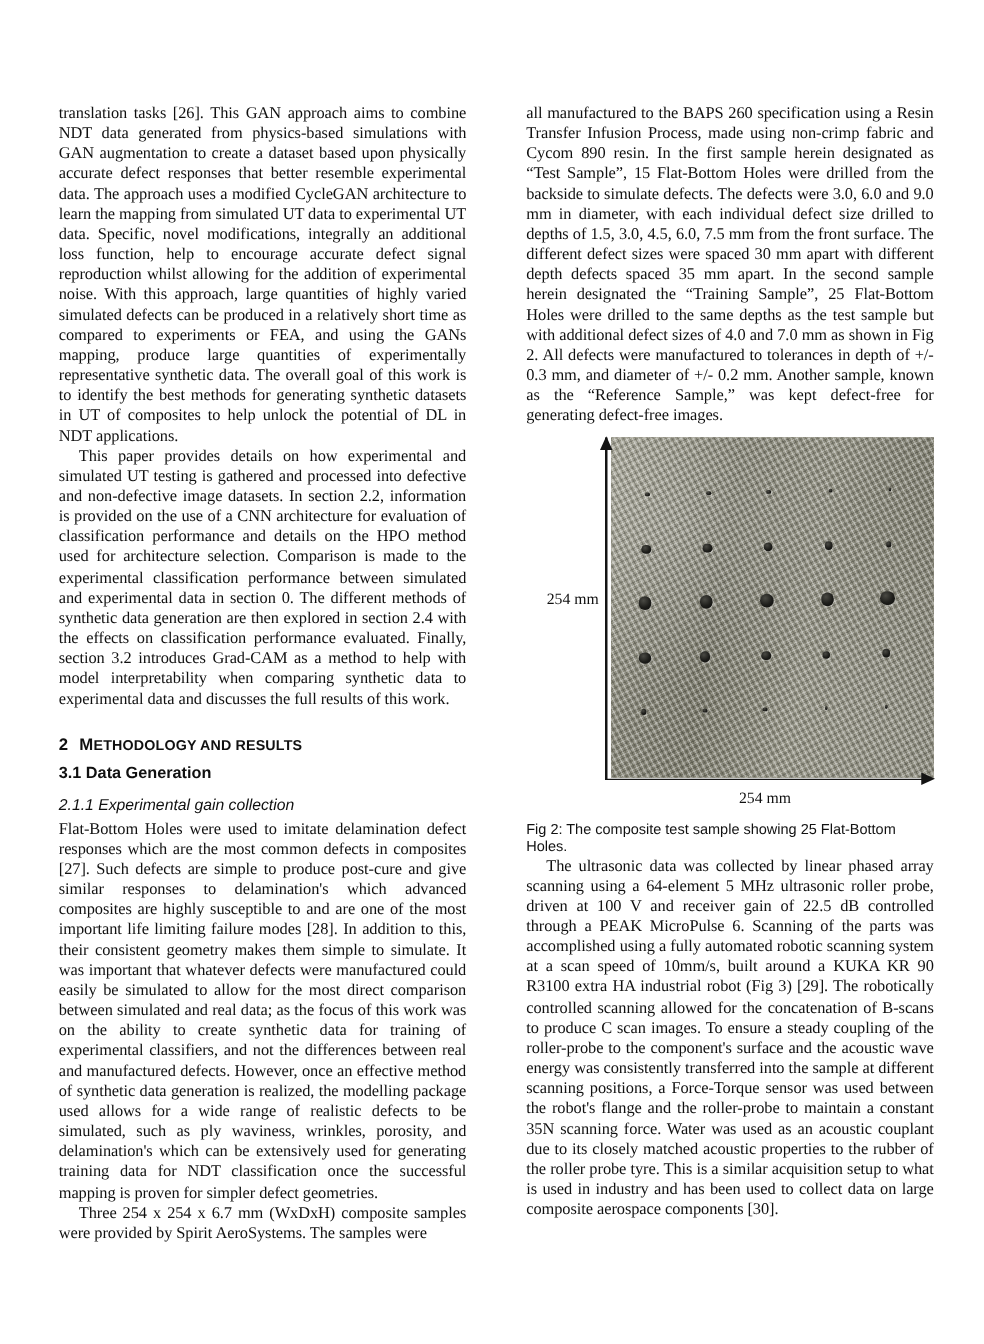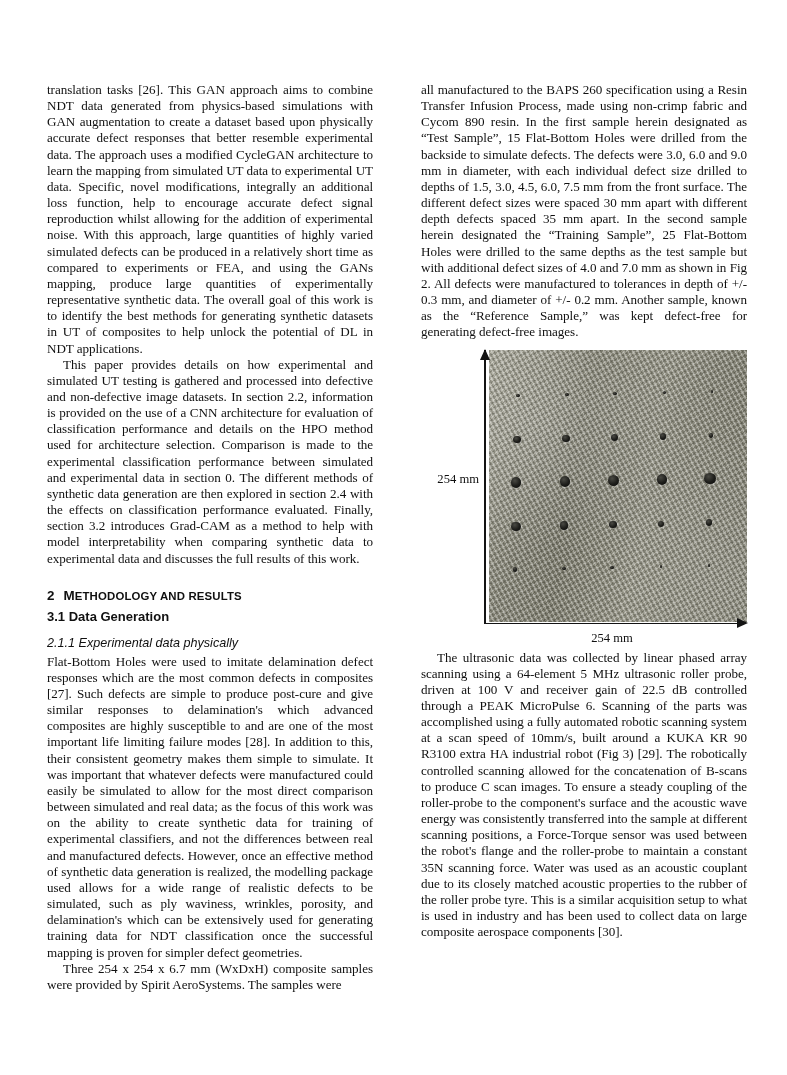--- a/index.html
+++ b/index.html
@@ -246,21 +246,21 @@
         <span class="secnum">2</span>
         <span class="sectext"><span class="cap1">M</span><span>ETHODOLOGY AND RESULTS</span></span>
       </h2>
 
       <div class="sp-after-section"></div>
 
       <h3 class="h-sub">3.1 Data Generation</h3>
 
       <div class="sp-before-subsub"></div>
 
-      <h4 class="h-subsub">2.1.1 Experimental data physically</h4>
+      <h4 class="h-subsub">2.1.1 Experimental gain collection</h4>
 
       <div class="sp-after-subsub"></div>
 
       <p class="body">Flat-Bottom Holes were used to imitate delamination defect responses which are the most common defects in composites [27]. Such defects are simple to produce post-cure and give similar responses to delamination's which advanced composites are highly susceptible to and are one of the most important life limiting failure modes [28]. In addition to this, their consistent geometry makes them simple to simulate. It was important that whatever defects were manufactured could easily be simulated to allow for the most direct comparison between simulated and real data; as the focus of this work was on the ability to create synthetic data for training of experimental classifiers, and not the differences between real and manufactured defects. However, once an effective method of synthetic data generation is realized, the modelling package used allows for a wide range of realistic defects to be simulated, such as ply waviness, wrinkles, porosity, and delamination's which can be extensively used for generating training data for NDT classification once the successful mapping is proven for simpler defect geometries.</p>
 
       <p class="body indent">Three 254 x 254 x 6.7 mm (WxDxH) composite samples were provided by Spirit AeroSystems. The samples were</p>
     </div>
 
     <div class="col">
 
@@ -303,19 +303,20 @@
 
           <div class="axis-v"></div>
           <div class="axis-v-head"></div>
           <div class="axis-h"></div>
           <div class="axis-h-head"></div>
 
           <div class="axis-label-v">254 mm</div>
           <div class="axis-label-h">254 mm</div>
         </div>
 
+        <div class="fig-caption">Fig 2: The composite test sample showing 25 Flat-Bottom Holes.</div>
       </div>
 
       <p class="body indent">The ultrasonic data was collected by linear phased array scanning using a 64-element 5 MHz ultrasonic roller probe, driven at 100 V and receiver gain of 22.5 dB controlled through a PEAK MicroPulse 6. Scanning of the parts was accomplished using a fully automated robotic scanning system at a scan speed of 10mm/s, built around a KUKA KR 90 R3100 extra HA industrial robot (Fig 3) [29]. The robotically controlled scanning allowed for the concatenation of B-scans to produce C scan images. To ensure a steady coupling of the roller-probe to the component's surface and the acoustic wave energy was consistently transferred into the sample at different scanning positions, a Force-Torque sensor was used between the robot's flange and the roller-probe to maintain a constant 35N scanning force. Water was used as an acoustic couplant due to its closely matched acoustic properties to the rubber of the roller probe tyre. This is a similar acquisition setup to what is used in industry and has been used to collect data on large composite aerospace components [30].</p>
     </div>
 
   </div>
 </div>
 
 </body></html>

